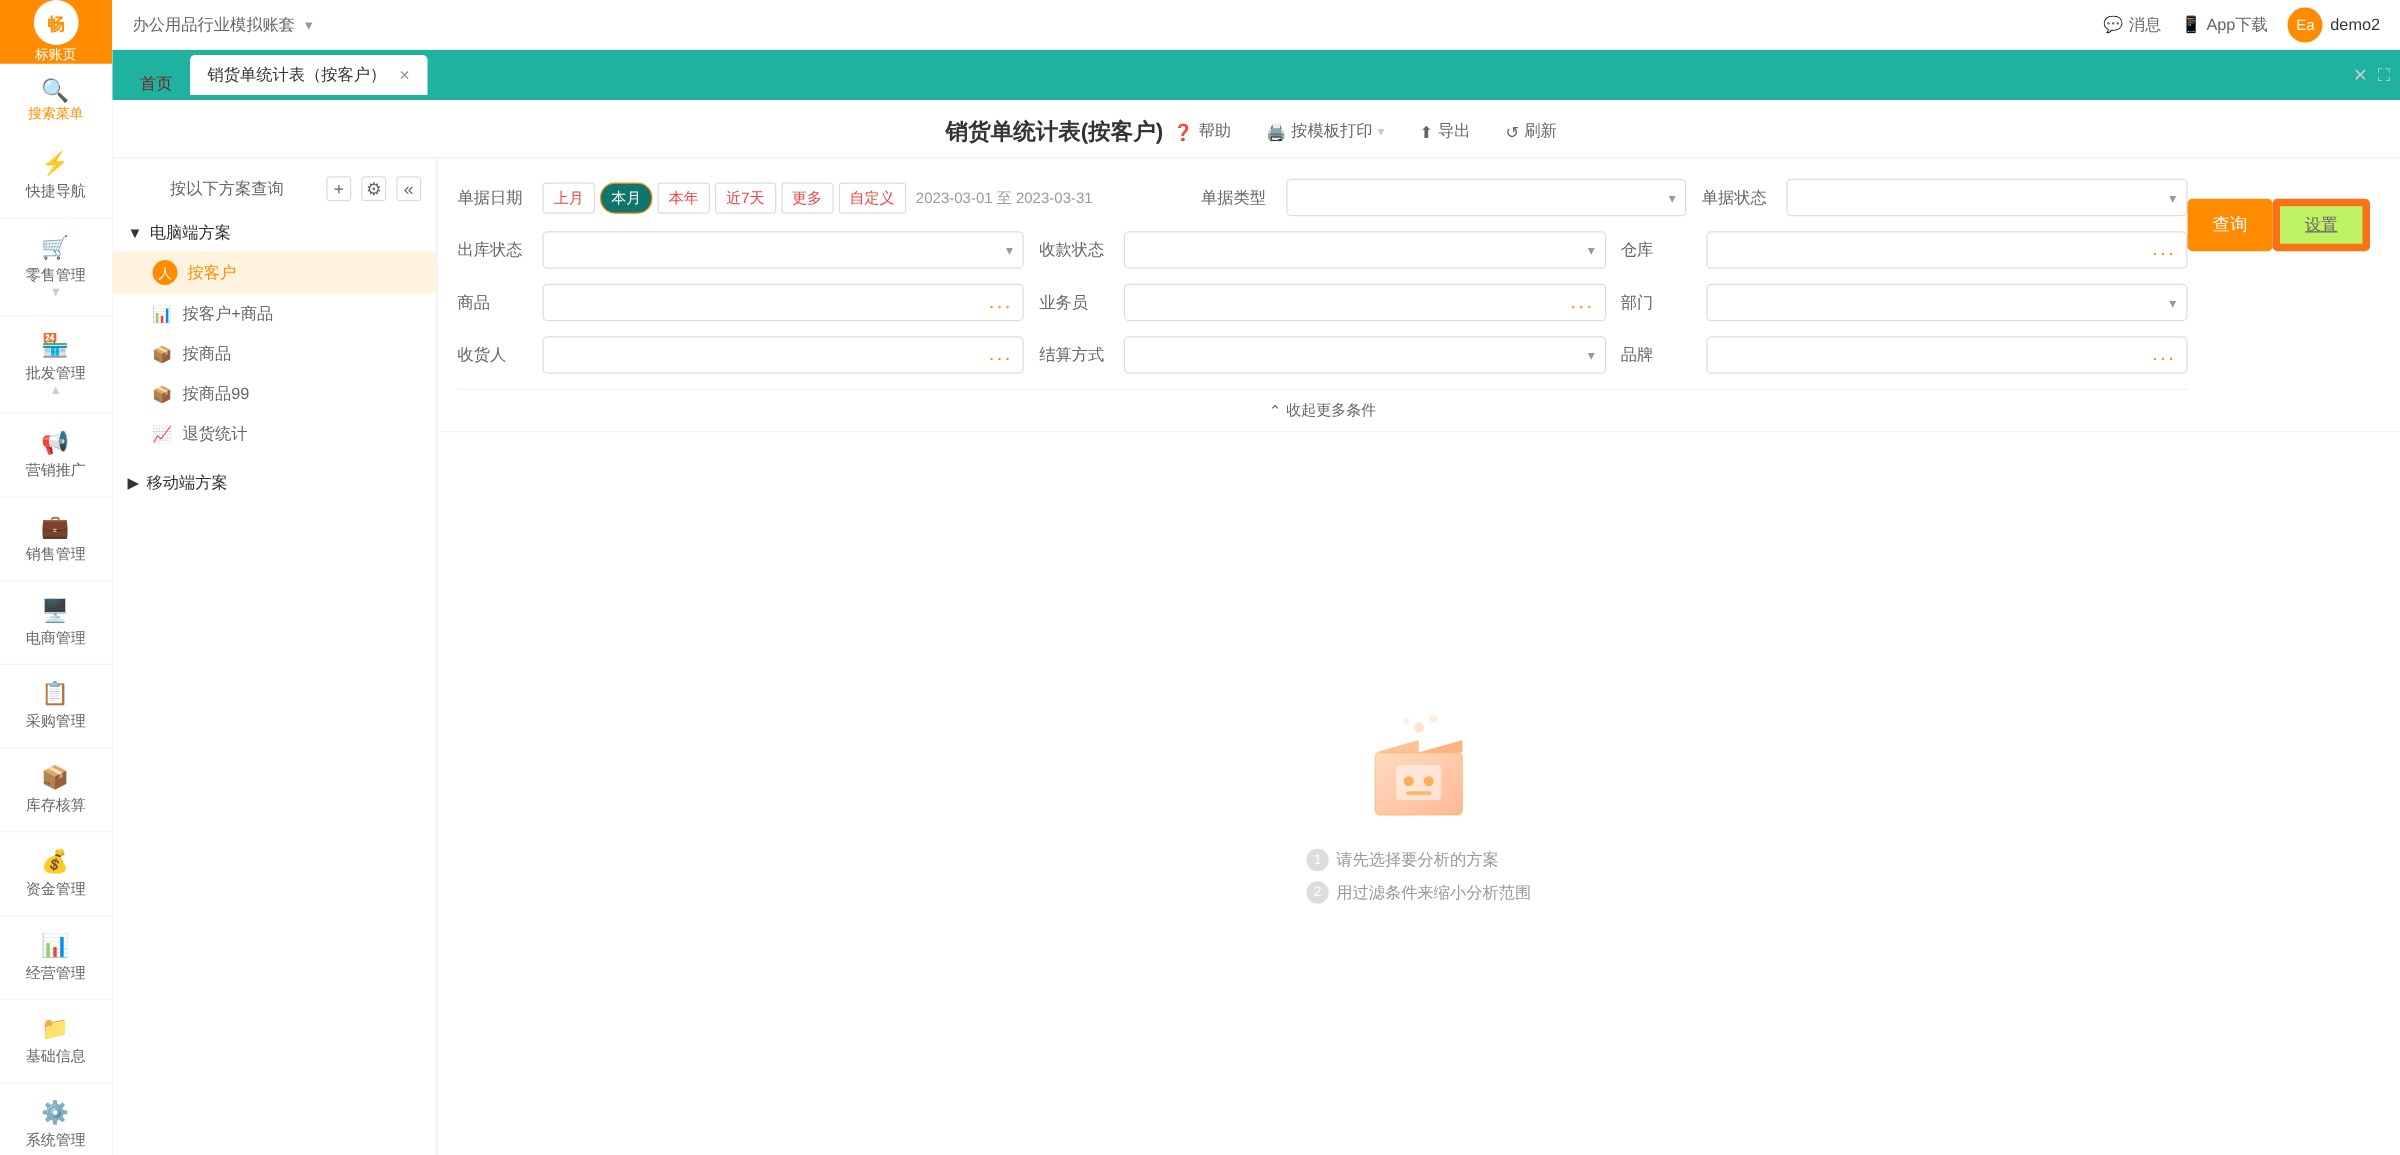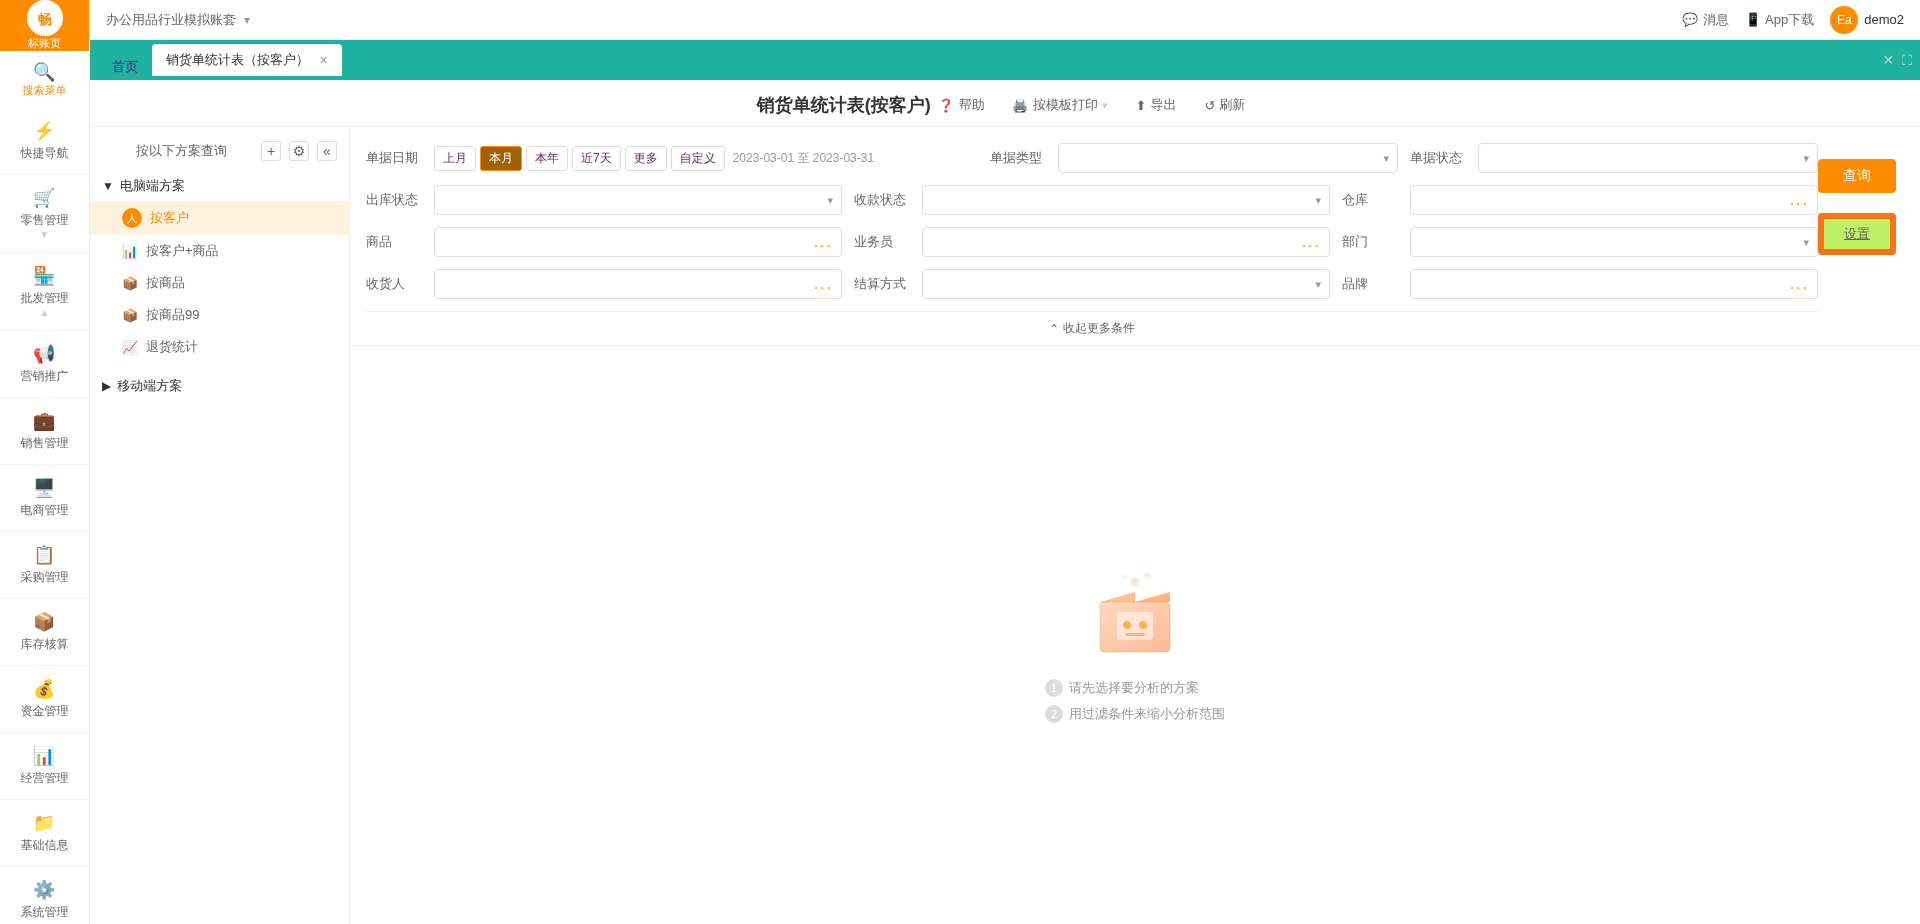--- a/index.html
+++ b/index.html
@@ -22,21 +22,21 @@
     .topbar-left { display: flex; align-items: center; gap: 8px; }
     .topbar-title { font-size: 13px; color: #666; }
     .topbar-arrow { color: #999; font-size: 12px; cursor: pointer; }
     .topbar-right { display: flex; align-items: center; gap: 16px; }
     .topbar-btn { display: flex; align-items: center; gap: 4px; color: #666; font-size: 13px; cursor: pointer; }
     .user-avatar { width: 28px; height: 28px; border-radius: 50%; background: #ff8c00; display: flex; align-items: center; justify-content: center; color: #fff; font-size: 12px; cursor: pointer; }
 
     
     .tabbar { height: 40px; background: #20b2a0; display: flex; align-items: center; padding: 0 8px; }
     .tab { height: 32px; padding: 0 14px; display: flex; align-items: center; gap: 6px; cursor: pointer; border-radius: 4px 4px 0 0; font-size: 13px; color: rgba(255,255,255,0.8); }
-    .tab.home { color: #4c1d95; margin-top: 14px; }
+    .tab.home { color: #7f1d1d; margin-top: 14px; }
     .tab.active { background: #fff; color: #333; border-radius: 4px 4px 0 0; }
     .tab-close { font-size: 11px; color: #999; cursor: pointer; margin-left: 4px; }
     .tab-maximize { font-size: 14px; color: #ccc; margin-left: 8px; cursor: pointer; }
 
     
     .content { flex: 1; background: #f5f5f5; overflow: hidden; display: flex; flex-direction: column; }
 
     
     .page-header { background: #fff; padding: 12px 20px 8px 20px; display: flex; align-items: center; justify-content: center; border-bottom: 1px solid #eee; }
     .page-title { font-size: 18px; font-weight: 600; color: #333; }
@@ -55,32 +55,32 @@
     .scheme-group { padding: 4px 0; }
     .scheme-group-title { display: flex; align-items: center; padding: 6px 12px; cursor: pointer; font-size: 13px; color: #333; }
     .scheme-group-icon { margin-right: 6px; font-size: 12px; }
     .scheme-item { display: flex; align-items: center; padding: 7px 12px 7px 32px; cursor: pointer; font-size: 13px; color: #666; }
     .scheme-item.active { color: #ff8c00; background: #fff3e0; }
     .scheme-item .scheme-item-icon { margin-right: 8px; width: 16px; height: 16px; display: flex; align-items: center; justify-content: center; }
     .filter-row { display: flex; align-items: center; margin-bottom: 12px; gap: 12px; }
     .filter-item { display: flex; align-items: center; flex: 1; gap: 8px; }
     .filter-label { font-size: 13px; color: #666; white-space: nowrap; min-width: 60px; }
     .filter-date-group { display: flex; align-items: center; gap: 4px; }
-    .date-btn { padding: 3px 8px; border-radius: 3px; border: 1px solid #ddd; background: #fff; cursor: pointer; font-size: 12px; color: #701a75; }
-    .date-btn.active { background: #a16207; color: #fff; border-color: #ff8c00; }
+    .date-btn { padding: 3px 8px; border-radius: 3px; border: 1px solid #ddd; background: #fff; cursor: pointer; font-size: 12px; color: #ef4444; }
+    .date-btn.active { background: #0f766e; color: #fff; border-color: #ff8c00; border-radius: 12px; }
     .date-range { font-size: 12px; color: #999; margin-left: 4px; }
     .filter-select { flex: 1; height: 30px; border: 1px solid #ddd; border-radius: 4px; padding: 0 8px; display: flex; align-items: center; justify-content: space-between; cursor: pointer; background: #fff; }
     .filter-select-text { color: #999; font-size: 13px; }
     .filter-select-arrow { color: #999; font-size: 11px; }
     .filter-dots { color: #ff8c00; cursor: pointer; font-size: 16px; letter-spacing: 2px; }
     .filter-input { flex: 1; height: 30px; border: 1px solid #ddd; border-radius: 4px; padding: 0 8px; font-size: 13px; color: #333; display: flex; align-items: center; background: #fff; }
     .collapse-btn { text-align: center; padding: 8px; color: #666; cursor: pointer; font-size: 12px; display: flex; align-items: center; justify-content: center; gap: 4px; border-top: 1px solid #f0f0f0; margin-top: 4px; }
 
     
-    .query-buttons { display: flex; flex-direction: column; gap: 20px; padding: 16px 8px 16px 0; }
+    .query-buttons { display: flex; flex-direction: row; gap: 0; padding: 16px 8px 16px 0; }
     .btn-query { background: #ff8c00; color: #fff; border: none; border-radius: 4px; padding: 8px 20px; font-size: 14px; cursor: pointer; white-space: nowrap; }
     .btn-set { background: #bef264; color: #666; border: 6px solid #f97316; border-radius: 4px; padding: 6px 20px; font-size: 13px; cursor: pointer; white-space: nowrap; text-decoration: underline; }
 
     
     .empty-state { flex: 1; display: flex; flex-direction: column; align-items: center; justify-content: center; background: #fff; gap: 12px; }
     .empty-icon { width: 120px; height: 120px; }
     .empty-hints { display: flex; flex-direction: column; gap: 8px; }
     .empty-hint { display: flex; align-items: center; gap: 6px; color: #999; font-size: 13px; }
     .hint-num { width: 18px; height: 18px; background: #ddd; border-radius: 50%; display: flex; align-items: center; justify-content: center; font-size: 11px; color: #fff; flex-shrink: 0; }
   </style>

